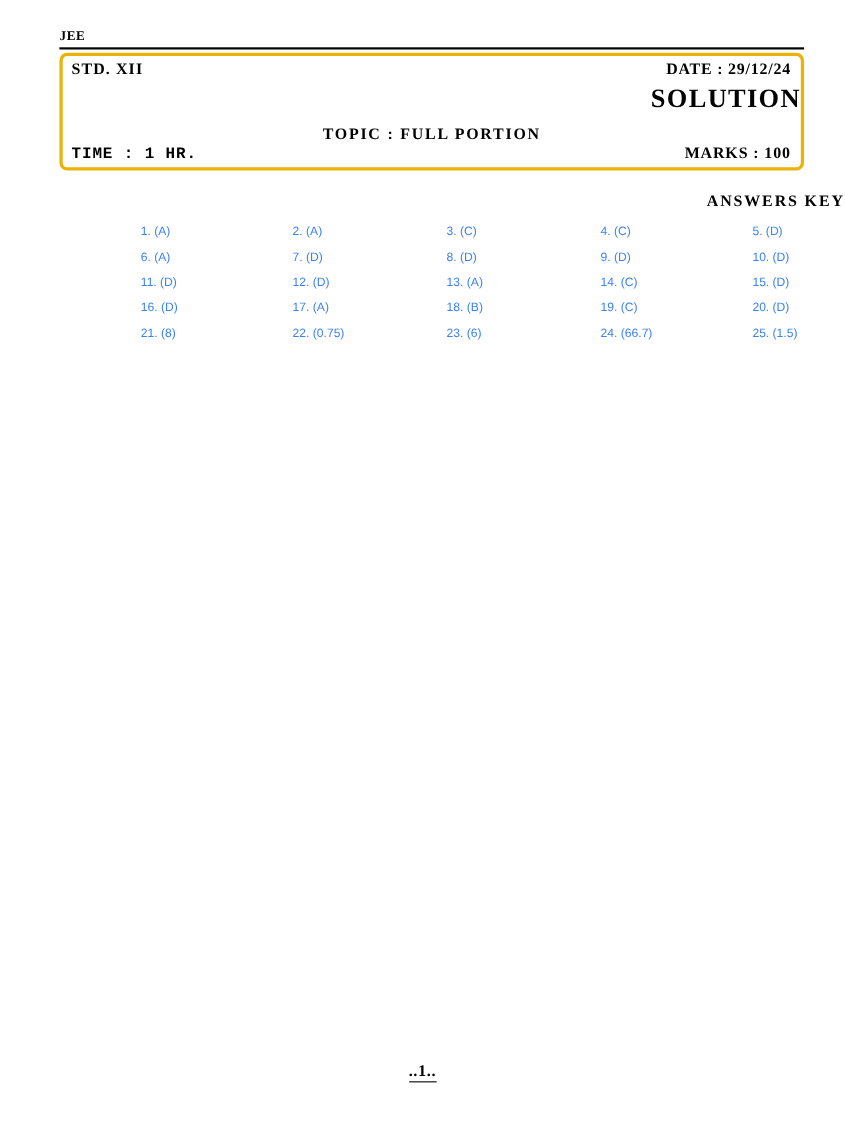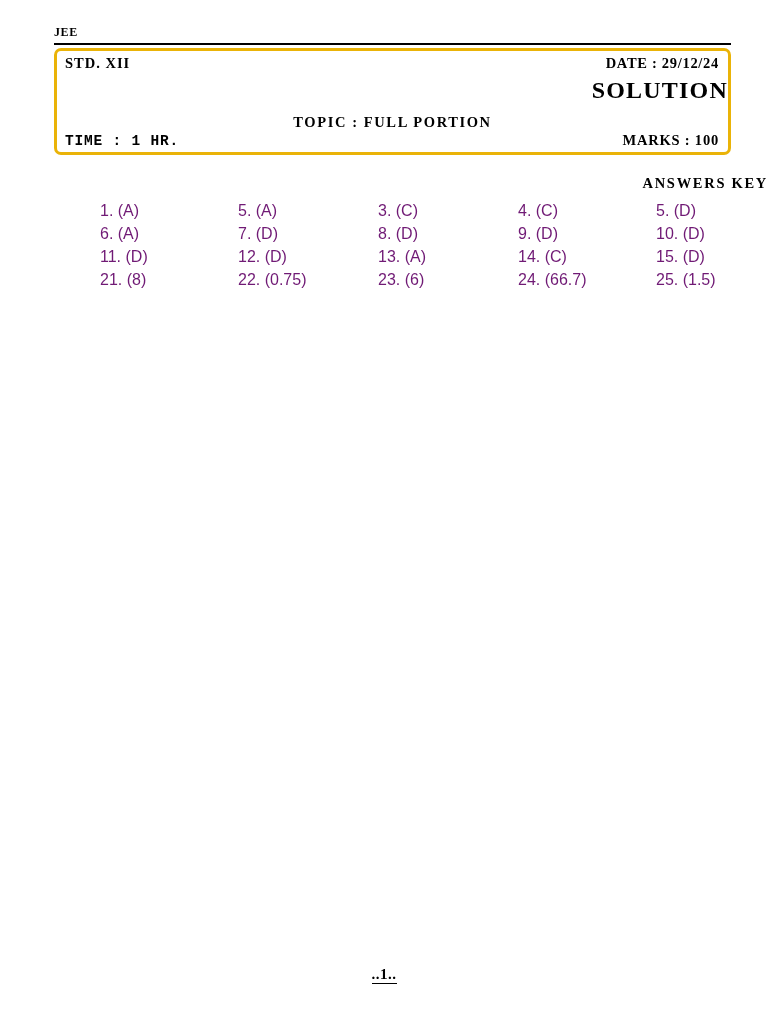--- a/index.html
+++ b/index.html
@@ -152,24 +152,25 @@
   .answer-row {
     display: block;
     position: relative;
     height: 23px;
   }
 
   .answer-cell {
     position: absolute;
     top: 0;
     font-family: "Liberation Sans", sans-serif;
-    font-size: 16px;
+    font-size: 11px;
     line-height: 20px;
     white-space: nowrap;
-    color: #701a75;
+    color: #3b82f6;
+    margin-left: 28px;
   }
 
   .answer-cell.c0 { left: 0px; }
   .answer-cell.c1 { left: 138px; }
   .answer-cell.c2 { left: 278px; }
   .answer-cell.c3 { left: 418px; }
   .answer-cell.c4 { left: 556px; }
 
   
   .footer {
@@ -205,40 +206,47 @@
     <div class="hdr-topic">TOPIC : FULL PORTION</div>
     <div class="hdr-time">TIME : 1 HR.</div>
     <div class="hdr-marks">MARKS : 100</div>
   </div>
 
   <div class="answers-heading">ANSWERS KEY</div>
 
   <div class="answers-grid">
     <div class="answer-row">
       <span class="answer-cell c0">1. (A)</span>
-      <span class="answer-cell c1">5. (A)</span>
+      <span class="answer-cell c1">2. (A)</span>
       <span class="answer-cell c2">3. (C)</span>
       <span class="answer-cell c3">4. (C)</span>
       <span class="answer-cell c4">5. (D)</span>
     </div>
     <div class="answer-row">
       <span class="answer-cell c0">6. (A)</span>
       <span class="answer-cell c1">7. (D)</span>
       <span class="answer-cell c2">8. (D)</span>
       <span class="answer-cell c3">9. (D)</span>
       <span class="answer-cell c4">10. (D)</span>
     </div>
     <div class="answer-row">
       <span class="answer-cell c0">11. (D)</span>
       <span class="answer-cell c1">12. (D)</span>
       <span class="answer-cell c2">13. (A)</span>
       <span class="answer-cell c3">14. (C)</span>
       <span class="answer-cell c4">15. (D)</span>
     </div>
     <div class="answer-row">
+      <span class="answer-cell c0">16. (D)</span>
+      <span class="answer-cell c1">17. (A)</span>
+      <span class="answer-cell c2">18. (B)</span>
+      <span class="answer-cell c3">19. (C)</span>
+      <span class="answer-cell c4">20. (D)</span>
+    </div>
+    <div class="answer-row">
       <span class="answer-cell c0">21. (8)</span>
       <span class="answer-cell c1">22. (0.75)</span>
       <span class="answer-cell c2">23. (6)</span>
       <span class="answer-cell c3">24. (66.7)</span>
       <span class="answer-cell c4">25. (1.5)</span>
     </div>
   </div>
 
   <div class="footer">
     <span class="footer-page">..1..</span>

